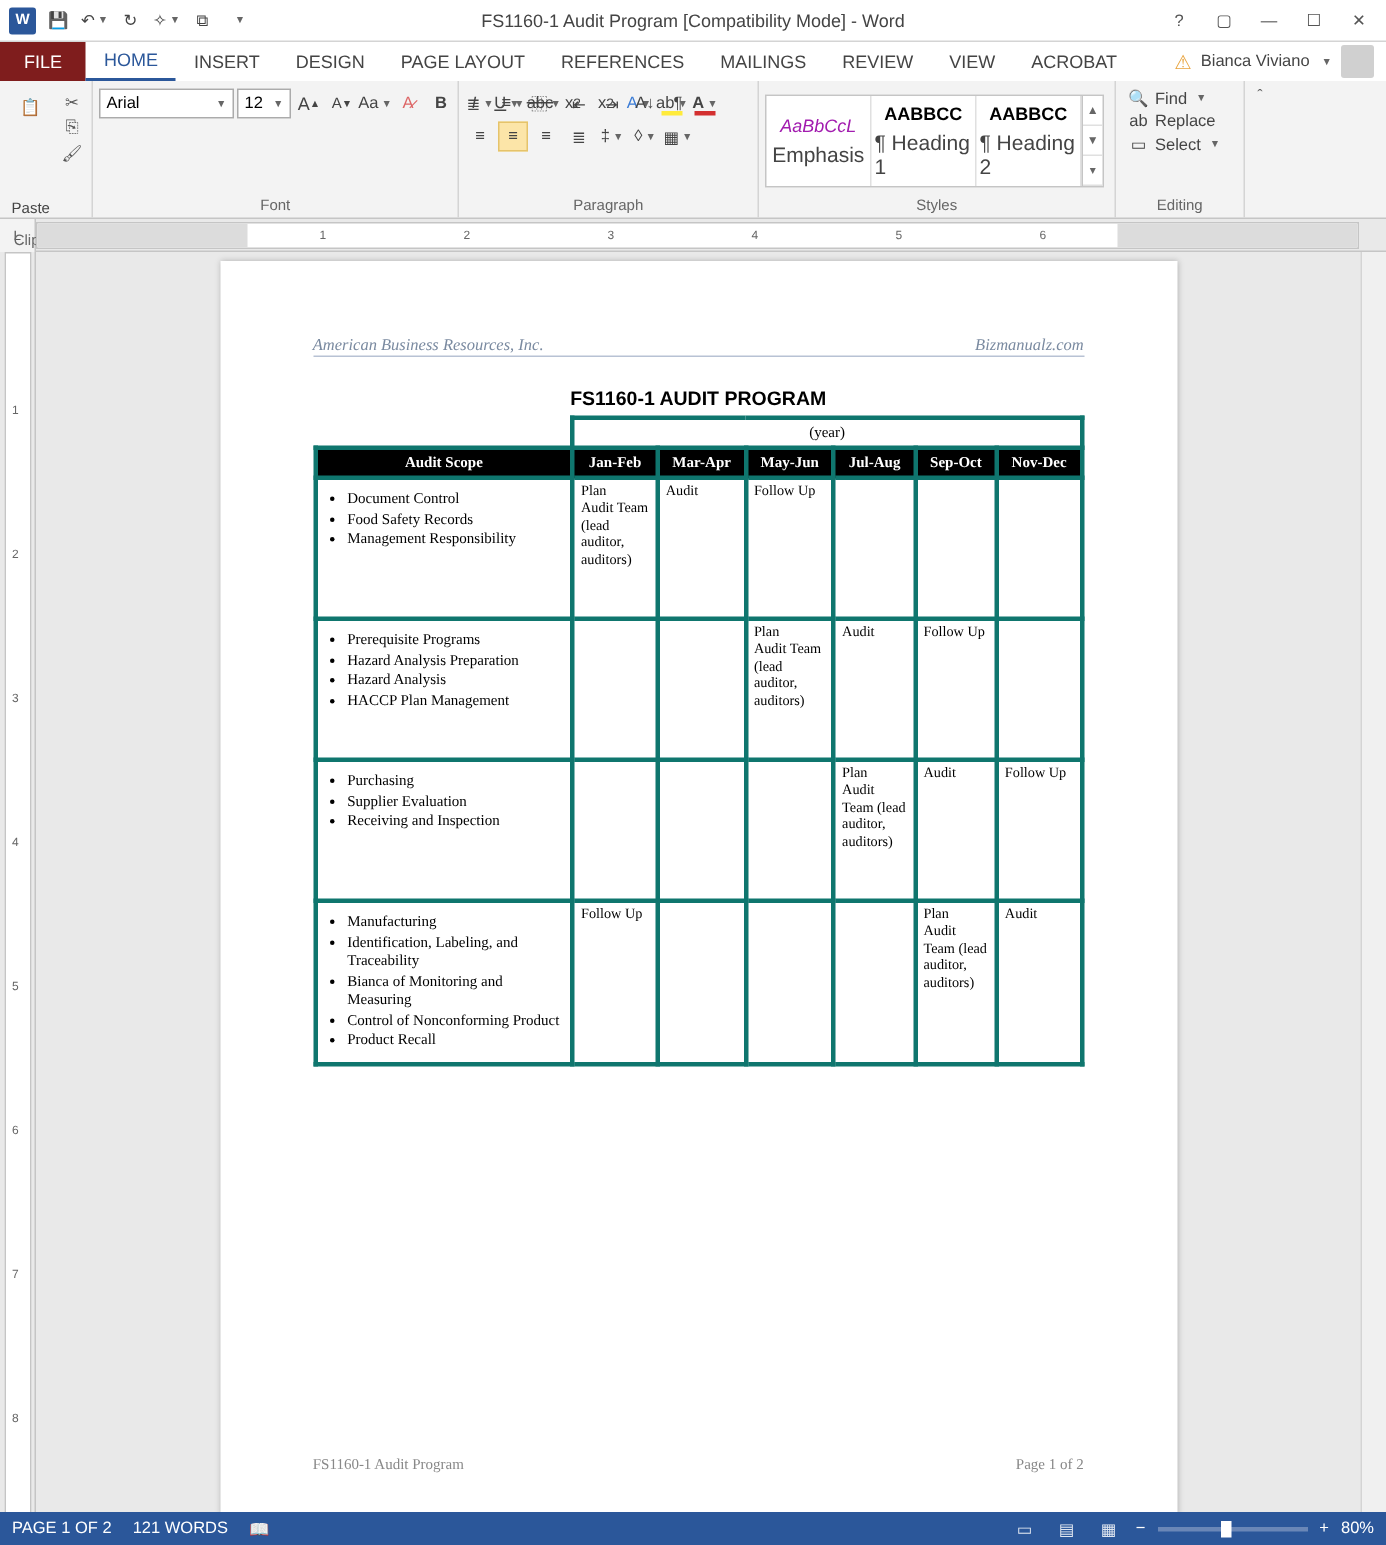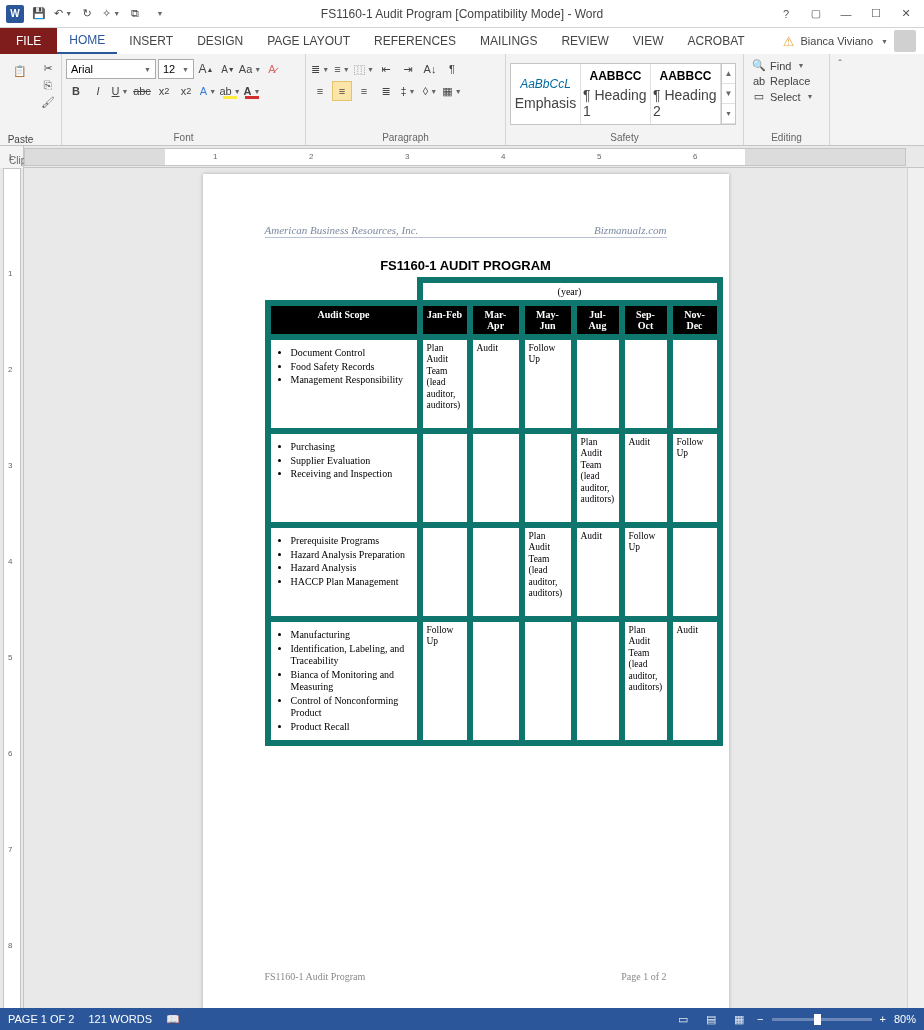--- a/index.html
+++ b/index.html
@@ -30,21 +30,21 @@
 .group-body { flex: 1; display: flex; align-items: flex-start; gap: 2px; }
 .group-label { text-align: center; font-size: 10px; color: #666; padding: 1px 0 2px; position: relative; }
 
 .big-btn { display: flex; flex-direction: column; align-items: center; width: 40px; padding-top: 2px; gap: 2px; }
 .big-btn .ic { width: 26px; height: 26px; display: flex; align-items: center; justify-content: center; }
 .big-btn .lbl { font-size: 10px; color: #444; margin-top: 48px; }
 
 .clipboard-side { display: flex; flex-direction: column; gap: 1px; padding-top: 4px; }
 .small-ic { width: 18px; height: 16px; display: flex; align-items: center; justify-content: center; color: #555; }
 
-.font-group .group-body { flex-direction: column; gap: 2px; padding-top: 3px; }
+.font-group .group-body { gap: 2px; padding-top: 3px; }
 .font-row { display: flex; gap: 2px; align-items: center; }
 .font-combo { border: 1px solid #ababab; background: #fff; height: 20px; display: flex; align-items: center; padding: 0 4px; font-size: 11px; width: 90px; justify-content: space-between; }
 .size-combo { border: 1px solid #ababab; background: #fff; height: 20px; display: flex; align-items: center; padding: 0 4px; font-size: 11px; width: 36px; justify-content: space-between; }
 .rb { width: 20px; height: 20px; display: flex; align-items: center; justify-content: center; color: #444; border: 1px solid transparent; }
 .rb.hl { background: #fce5a8; border: 1px solid #e5c36b; }
 
 .para-group .group-body { flex-direction: column; gap: 2px; padding-top: 3px; }
 
 .styles-group .group-body { align-items: center; }
 .style-gallery { border: 1px solid #c5c5c5; background: #fff; display: flex; height: 62px; }
@@ -69,26 +69,26 @@
 .h-ruler .num { position: absolute; top: 3px; }
 
 
 .edit-area { display: flex; height: 842px; background: #e9e9e9; }
 .v-ruler-col { width: 24px; border-right: 1px solid #c5c5c5; display: flex; flex-direction: column; background: #e9e9e9; }
 .v-ruler { width: 18px; background: #fff; border: 1px solid #c5c5c5; margin: 0 0 0 3px; flex: 1; position: relative; font-size: 8px; color: #666; overflow: hidden; }
 .v-ruler .num { position: absolute; left: 4px; }
 .doc-scroll { flex: 1; overflow: auto; display: flex; justify-content: center; padding: 6px 0 0 0; position: relative; }
 .v-scrollbar { width: 17px; background: #f0f0f0; border-left: 1px solid #d4d4d4; }
 
-.page { width: 526px; background: #fff; box-shadow: 0 0 4px rgba(0,0,0,.25); padding: 50px 62px 40px 62px; font-family: "Times New Roman", serif; font-size: 11px; color: #000; position: relative; min-height: 820px; }
+.page { width: 638px; background: #fff; box-shadow: 0 0 4px rgba(0,0,0,.25); padding: 50px 62px 40px 62px; font-family: "Times New Roman", serif; font-size: 11px; color: #000; position: relative; min-height: 820px; }
 .doc-header { display: flex; justify-content: space-between; color: #7a8aa0; font-style: italic; font-size: 11px; border-bottom: 1px solid #b8c2d4; padding-bottom: 1px; margin-bottom: 20px; }
 .doc-title { text-align: center; font-weight: bold; font-size: 13px; font-family: Arial, sans-serif; margin-bottom: 4px; }
 
 table.audit { border-collapse: collapse; width: 100%; font-size: 10px; table-layout: fixed; }
-table.audit th, table.audit td { border: 6px solid #0f766e; padding: 3px 4px; vertical-align: top; }
+table.audit th, table.audit td { border: 3px solid #0f766e; padding: 3px 4px; vertical-align: top; }
 .year-row td { text-align: center; font-size: 10px; padding: 1px; }
 .hdr-row th { background: #000; color: #fff; font-weight: bold; text-align: center; font-size: 10px; padding: 2px; margin-top: 20px; }
 .hdr-row th.scope { text-align: center; }
 .scope-cell { width: 150px; }
 ul.scope-list { list-style: disc; padding-left: 16px; margin: 4px 0; }
 ul.scope-list li { margin: 1px 0; font-size: 10px; line-height: 1.25; }
 .cell-text { font-size: 9.5px; line-height: 1.2; }
 .tall td { height: 94px; }
 
 .doc-footer { position: absolute; bottom: 28px; left: 62px; right: 62px; display: flex; justify-content: space-between; color: #888; font-size: 10px; border-top: 0; }
@@ -233,39 +233,39 @@
         <div class="rb">▦<span class="drop-arrow">▼</span></div>
       </div>
     </div>
     <div class="group-label">Paragraph</div>
   </div>
 
   <div class="group styles-group" style="width:238px">
     <div class="group-body">
       <div class="style-gallery">
         <div class="style-item">
-          <div class="style-preview" style="font-style:italic;color:#0369a1">AaBbCcL</div>
+          <div class="style-preview" style="font-style:italic;color:#a21caf">AaBbCcL</div>
           <div class="style-name">Emphasis</div>
         </div>
         <div class="style-item">
           <div class="style-preview" style="font-weight:bold;font-family:Arial">AABBCC</div>
           <div class="style-name">¶ Heading 1</div>
         </div>
         <div class="style-item">
           <div class="style-preview" style="font-weight:bold;font-family:Arial">AABBCC</div>
           <div class="style-name">¶ Heading 2</div>
         </div>
         <div class="style-scroll">
             <div>▲</div>
             <div>▼</div>
             <div>▾</div>
           </div>
       </div>
     </div>
-    <div class="group-label">Safety</div>
+    <div class="group-label">Styles</div>
   </div>
 
   <div class="group editing-group" style="width:86px">
     <div class="group-body">
       <div class="edit-item">
           <span class="ic2">🔍</span>
           <span>Find</span>
           <span class="drop-arrow">▼</span>
         </div>
       <div class="edit-item">
@@ -361,59 +361,59 @@
               <td>
                 <div class="cell-text">Follow Up</div>
               </td>
               <td></td>
               <td></td>
               <td></td>
             </tr>
             <tr class="tall">
               <td class="scope-cell">
                 <ul class="scope-list">
-                  <li>Purchasing</li>
-                  <li>Supplier Evaluation</li>
-                  <li>Receiving and Inspection</li>
-                </ul>
-              </td>
-              <td></td>
-              <td></td>
-              <td></td>
-              <td>
-                <div class="cell-text">Plan<br>Audit Team (lead auditor, auditors)</div>
-              </td>
-              <td>
-                <div class="cell-text">Audit</div>
-              </td>
-              <td>
-                <div class="cell-text">Follow Up</div>
-              </td>
-            </tr>
-            <tr class="tall">
-              <td class="scope-cell">
-                <ul class="scope-list">
                   <li>Prerequisite Programs</li>
                   <li>Hazard Analysis Preparation</li>
                   <li>Hazard Analysis</li>
                   <li>HACCP Plan Management</li>
                 </ul>
               </td>
               <td></td>
               <td></td>
               <td>
                 <div class="cell-text">Plan<br>Audit Team (lead auditor, auditors)</div>
               </td>
               <td>
                 <div class="cell-text">Audit</div>
               </td>
               <td>
                 <div class="cell-text">Follow Up</div>
               </td>
               <td></td>
+            </tr>
+            <tr class="tall">
+              <td class="scope-cell">
+                <ul class="scope-list">
+                  <li>Purchasing</li>
+                  <li>Supplier Evaluation</li>
+                  <li>Receiving and Inspection</li>
+                </ul>
+              </td>
+              <td></td>
+              <td></td>
+              <td></td>
+              <td>
+                <div class="cell-text">Plan<br>Audit Team (lead auditor, auditors)</div>
+              </td>
+              <td>
+                <div class="cell-text">Audit</div>
+              </td>
+              <td>
+                <div class="cell-text">Follow Up</div>
+              </td>
             </tr>
             <tr class="tall">
               <td class="scope-cell">
                 <ul class="scope-list">
                   <li>Manufacturing</li>
                   <li>Identification, Labeling, and Traceability</li>
                   <li>Bianca of Monitoring and Measuring</li>
                   <li>Control of Nonconforming Product</li>
                   <li>Product Recall</li>
                 </ul>

